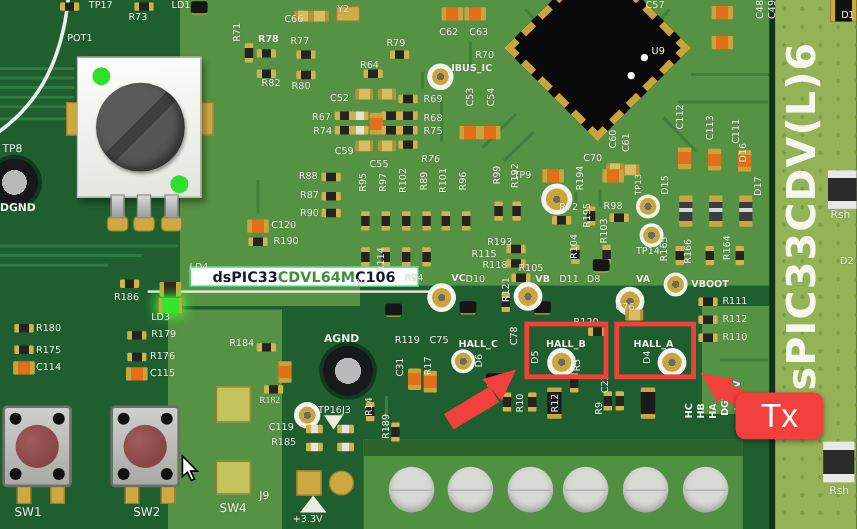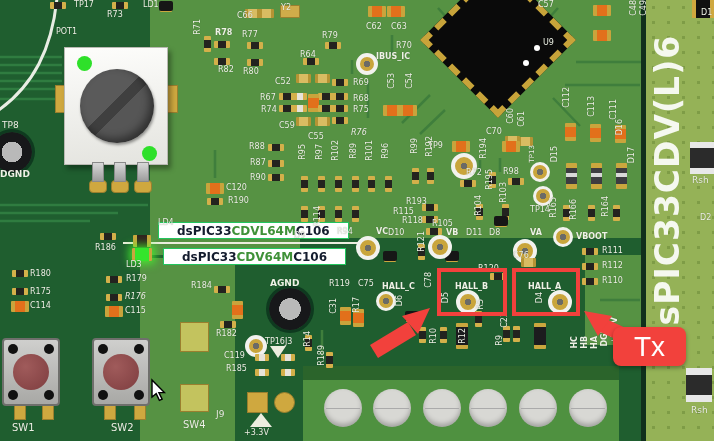--- a/index.html
+++ b/index.html
@@ -147,21 +147,20 @@
   <div class="wbox" style="left:175px;top:317px;width:39px;height:99px;"></div>
   <div class="gold" style="left:180px;top:322px;width:29px;height:30px;background:#c3c35e;"></div>
   <div class="gold" style="left:180px;top:384px;width:29px;height:28px;background:#c3c35e;"></div>
   <div class="wbox" style="left:233px;top:382px;width:73px;height:54px;"></div>
   <div class="gold" style="left:247px;top:392px;width:21px;height:21px;"></div>
   <div class="gold" style="left:274px;top:392px;width:21px;height:21px;border-radius:50%;"></div>
 
   <div class="wbox" style="left:123px;top:216px;width:252px;height:70px;"></div>
   <div class="abs" style="left:123px;top:242px;width:252px;height:2px;background:#ededdf;z-index:12;"></div>
   <div id="strip1" class="strip" style="left:158px;top:222px;height:17px;"><span style="color: rgb(20, 28, 46);">dsPIC33</span><span style="color: rgb(63, 145, 56);">CDVL64M</span><span style="color: rgb(20, 28, 46);">C106</span></div>
-  <div id="strip2" class="strip" style="left:163px;top:248px;height:17px;"><span style="color: rgb(20, 28, 46);">dsPIC33</span><span style="color: rgb(63, 145, 56);">CDV64M</span><span style="color: rgb(20, 28, 46);">C106</span></div>
 
   <div class="wbox" style="left:297px;top:360px;width:330px;height:81px;"></div>
   <div id="term" class="abs">
       <div class="hole" style="height: 38px; width: 38px; left: 21px; top: 9px;"></div>
       <div class="hole" style="height: 38px; width: 38px; left: 70px; top: 9px;"></div>
       <div class="hole" style="height: 38px; width: 38px; left: 120px; top: 9px;"></div>
       <div class="hole" style="height: 38px; width: 38px; left: 166px; top: 9px;"></div>
       <div class="hole" style="height: 38px; width: 38px; left: 216px; top: 9px;"></div>
       <div class="hole" style="height: 38px; width: 38px; left: 266px; top: 9px;"></div>
     </div>
@@ -354,28 +353,28 @@
       <div class="ss" style="left: 478px; top: 264px;">R120</div>
       <div class="ss" style="left: 513px; top: 251px;">C76</div>
       <div class="ss b" style="left: 382px; top: 282px;">HALL_C</div>
       <div class="ss b" style="left: 455px; top: 282px;">HALL_B</div>
       <div class="ss b" style="left: 528px; top: 282px;">HALL_A</div>
       <div class="ss" style="left: 329px; top: 279px;">R119</div>
       <div class="ss" style="left: 358px; top: 279px;">C75</div>
       <div class="ss b" style="left: 270px; top: 279px; font-size: 9px;">AGND</div>
       <div class="ss" style="left: 265px; top: 337px;">TP16</div>
       <div class="ss" style="left: 285px; top: 337px;">J3</div>
-      <div class="ss" style="left: 216px; top: 329px;">R182</div>
+      <div class="ss" style="left: 216px; top: 329px; font-family: Liberation Serif, serif;">R182</div>
       <div class="ss" style="left: 224px; top: 351px;">C119</div>
       <div class="ss" style="left: 226px; top: 364px;">R185</div>
       <div class="ss" style="left: 30px; top: 269px;">R180</div>
       <div class="ss" style="left: 30px; top: 287px;">R175</div>
       <div class="ss" style="left: 30px; top: 301px;">C114</div>
       <div class="ss" style="left: 126px; top: 274px;">R179</div>
-      <div class="ss" style="left: 125px; top: 292px; font-style: italic;">R176</div>
+      <div class="ss" style="left: 125px; top: 292px;">R176</div>
       <div class="ss" style="left: 125px; top: 306px;">C115</div>
       <div class="ss" style="left: 191px; top: 281px;">R184</div>
       <div class="ss" style="left: 12px; top: 423px; font-size: 10px;">SW1</div>
       <div class="ss" style="left: 111px; top: 423px; font-size: 10px;">SW2</div>
       <div class="ss" style="left: 183px; top: 420px; font-size: 10px;">SW4</div>
       <div class="ss" style="left: 216px; top: 410px; font-size: 9px;">J9</div>
       <div class="ss" style="left: 244px; top: 428px;">+3.3V</div>
       <div class="ss" style="left: 2px; top: 121px; font-size: 9px;">TP8</div>
       <div class="ss b" style="left: 0px; top: 170px; font-size: 9px;">DGND</div>
       <div class="ss" style="left: 701px; top: 8px;">D1</div>

